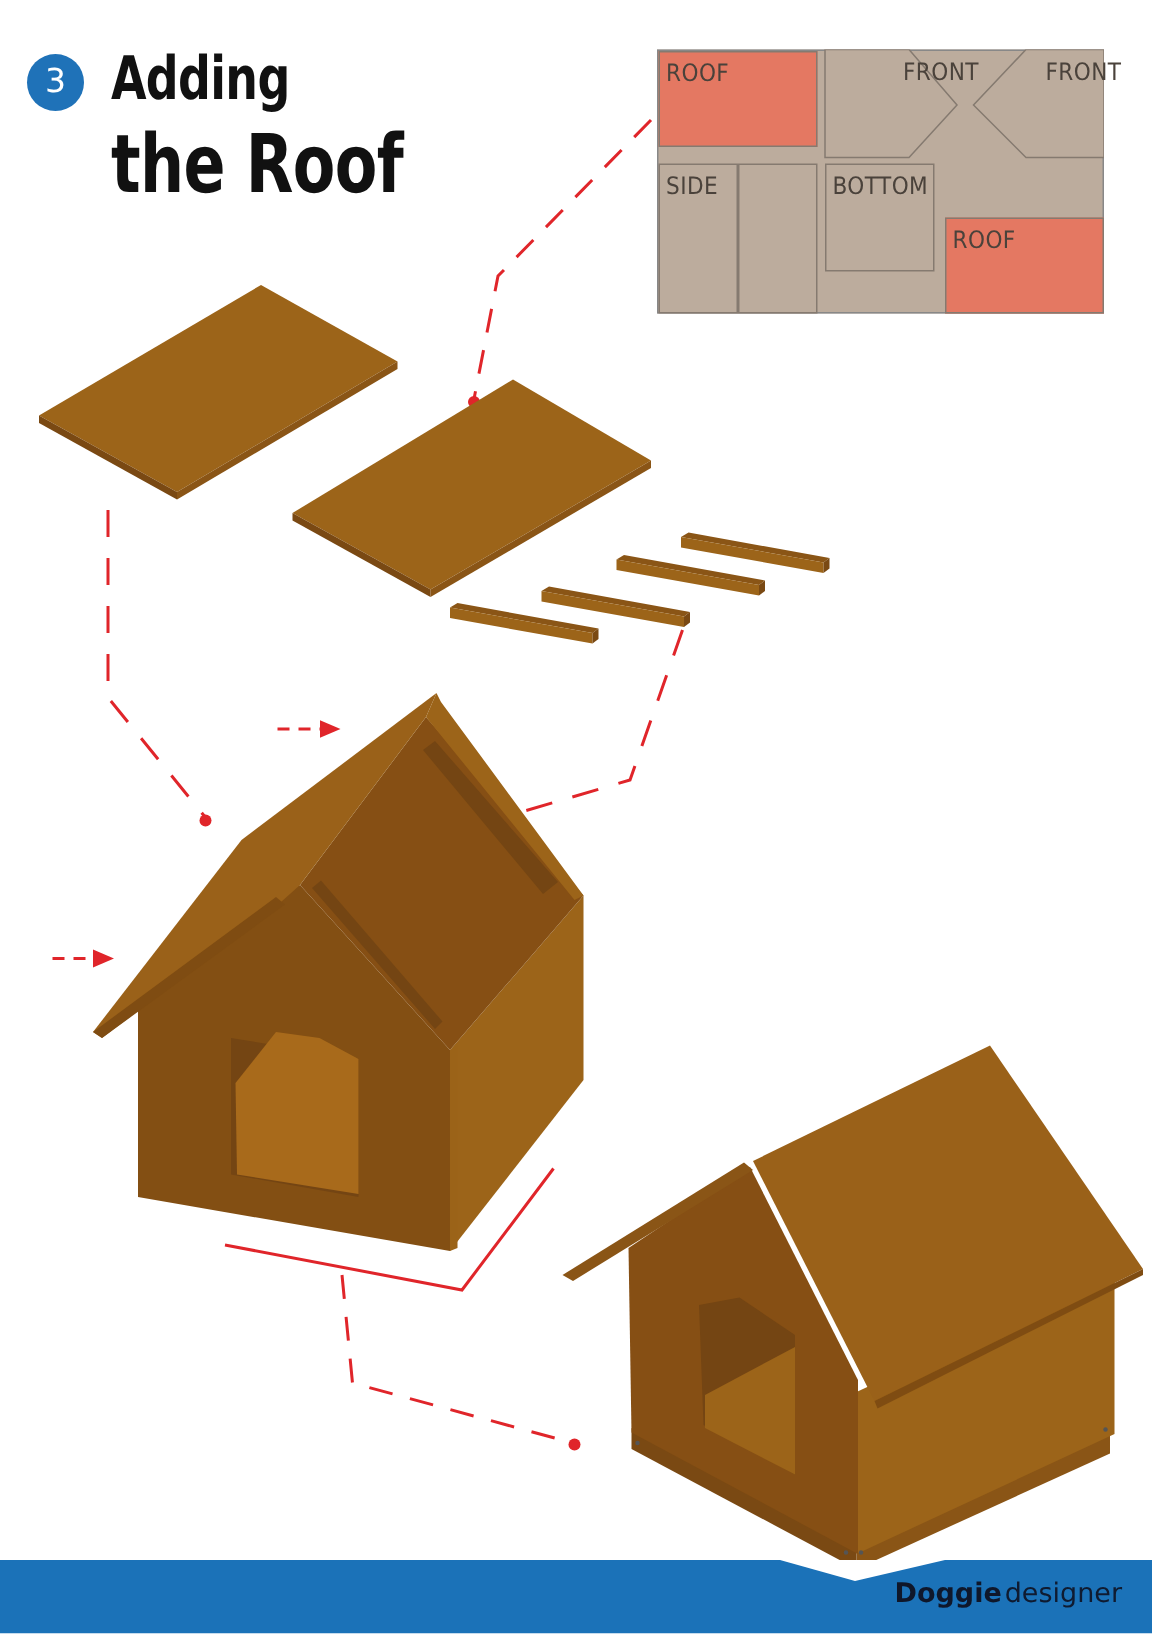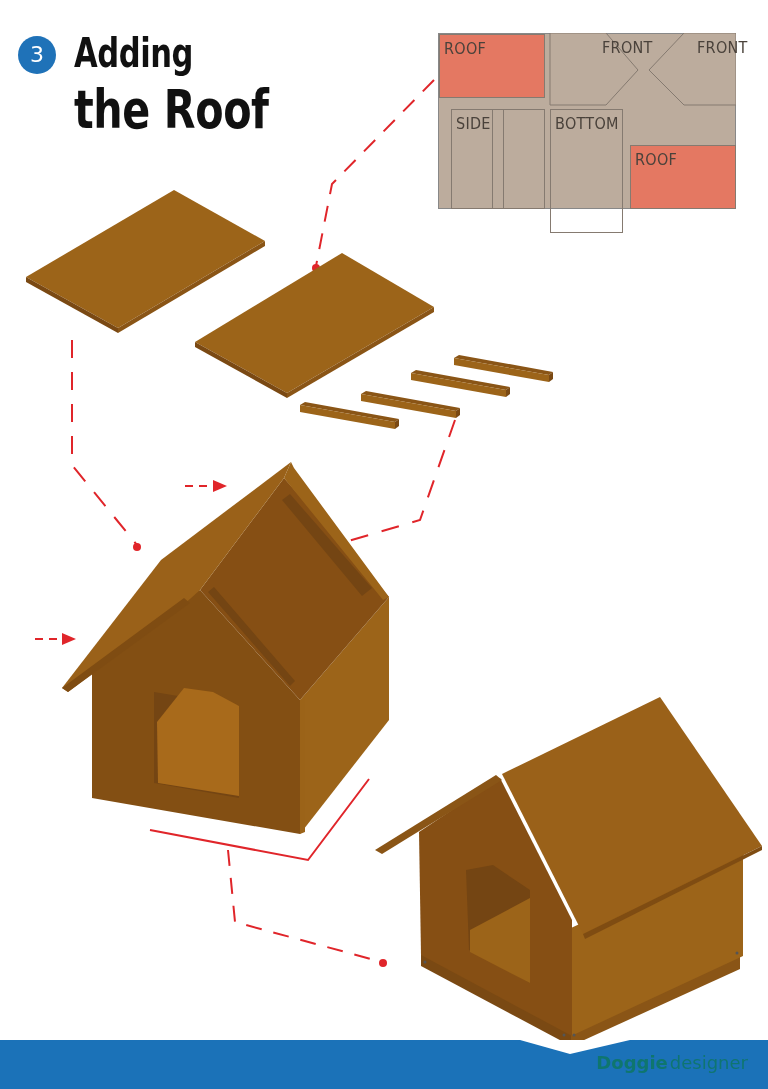--- a/index.html
+++ b/index.html
@@ -11,21 +11,21 @@
 
     .cut-plan { position: absolute; left: 438px; top: 33px; width: 298px; height: 176px; background: #bcac9d; border: 1px solid #888; box-sizing: border-box; }
     .cut-piece { position: absolute; border: 1px solid #857a70; box-sizing: border-box; }
     .cut-label { position: absolute; left: 4px; top: 4px; font-family: "DejaVu Sans Condensed", "DejaVu Sans", sans-serif; font-size: 16px; color: #4a423b; letter-spacing: 0.3px; }
     .roof-piece { background: #e47862; }
 
     svg.illustration { position: absolute; left: 0; top: 0; }
 
     .footer-bar { position: absolute; left: 0; top: 1040px; width: 768px; height: 49px; background: #1b72b8; }
     .footer-notch { position: absolute; left: 0; top: 0; }
-    .brand { position: absolute; right: 20px; top: 1052px; color: #0f766e; font-family: "DejaVu Sans", sans-serif; font-size: 18px; white-space: nowrap; margin-left: 25px; }
+    .brand { position: absolute; right: 20px; top: 1052px; color: #0f172a; font-family: "DejaVu Sans", sans-serif; font-size: 18px; white-space: nowrap; margin-left: 25px; }
     .brand-bold { font-weight: bold; }
     .brand-light { font-weight: normal; opacity: 0.95; margin-left: 2px; }
   </style>
 </head>
 <body>
 
 <div class="title-block">
   <div class="step-badge">3</div>
   <div class="title-line1">Adding</div>
   <div class="title-line2">the Roof</div>
@@ -35,25 +35,25 @@
   <div class="cut-piece roof-piece" style="left:0;top:0;width:106px;height:64px;">
     <span class="cut-label">ROOF</span>
   </div>
 
   <svg width="298" height="176" style="position:absolute;left:-1px;top:-1px;">
     <polygon points="112,0 168,0 200,37 168,72 112,72" fill="#bcac9d" stroke="#857a70" stroke-width="1"></polygon>
     <polygon points="246,0 298,0 298,72 246,72 211,37" fill="#bcac9d" stroke="#857a70" stroke-width="1"></polygon>
   </svg>
   <span class="cut-label" style="left:115px;top:4px;margin-left:48px;">FRONT</span>
   <span class="cut-label" style="left:258px;top:4px;">FRONT</span>
-  <div class="cut-piece" style="left:0;top:75px;width:53px;height:100px;margin-left:12px;">
+  <div class="cut-piece" style="left:0;top:75px;width:53px;height:100px;">
     <span class="cut-label">SIDE</span>
   </div>
   <div class="cut-piece" style="left:53px;top:75px;width:53px;height:100px;"></div>
-  <div class="cut-piece" style="left:111px;top:75px;width:73px;height:124px;padding-left:10px;">
+  <div class="cut-piece" style="left:111px;top:75px;width:73px;height:72px;padding-left:10px;">
     <span class="cut-label">BOTTOM</span>
   </div>
   <div class="cut-piece roof-piece" style="left:191px;top:111px;width:106px;height:64px;">
     <span class="cut-label">ROOF</span>
   </div>
 </div>
 
 <svg class="illustration" width="768" height="1089" viewBox="0 0 768 1089">
   <defs>
     <marker id="arrowhead" markerWidth="8" markerHeight="8" refX="6" refY="4" orient="auto">

